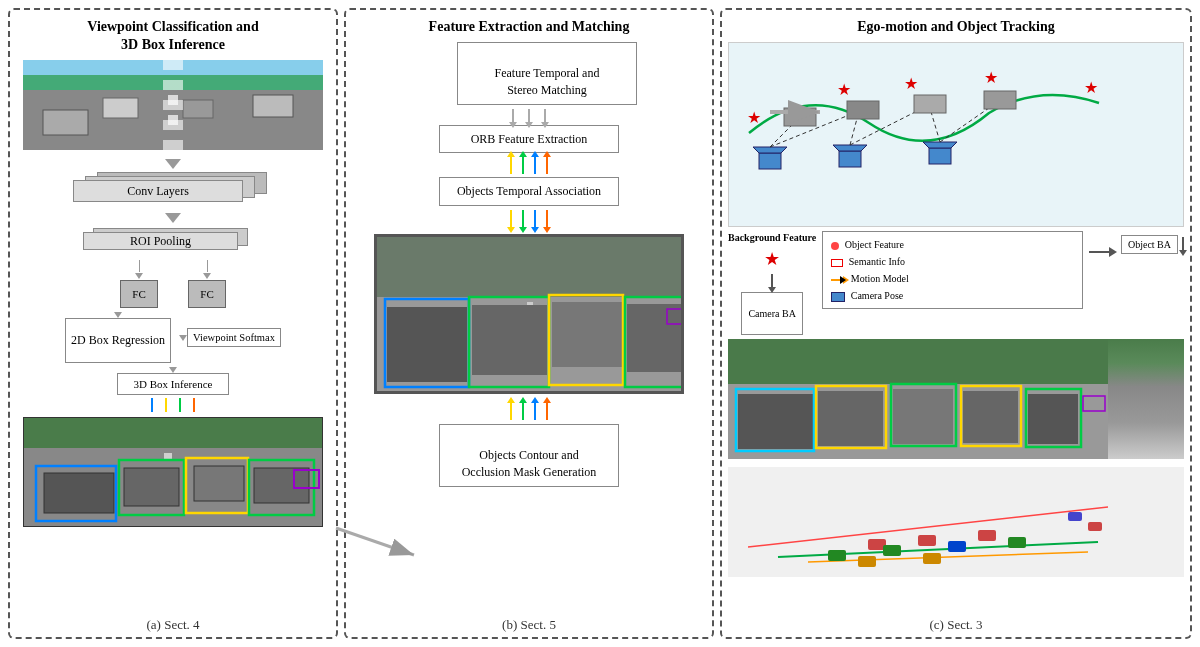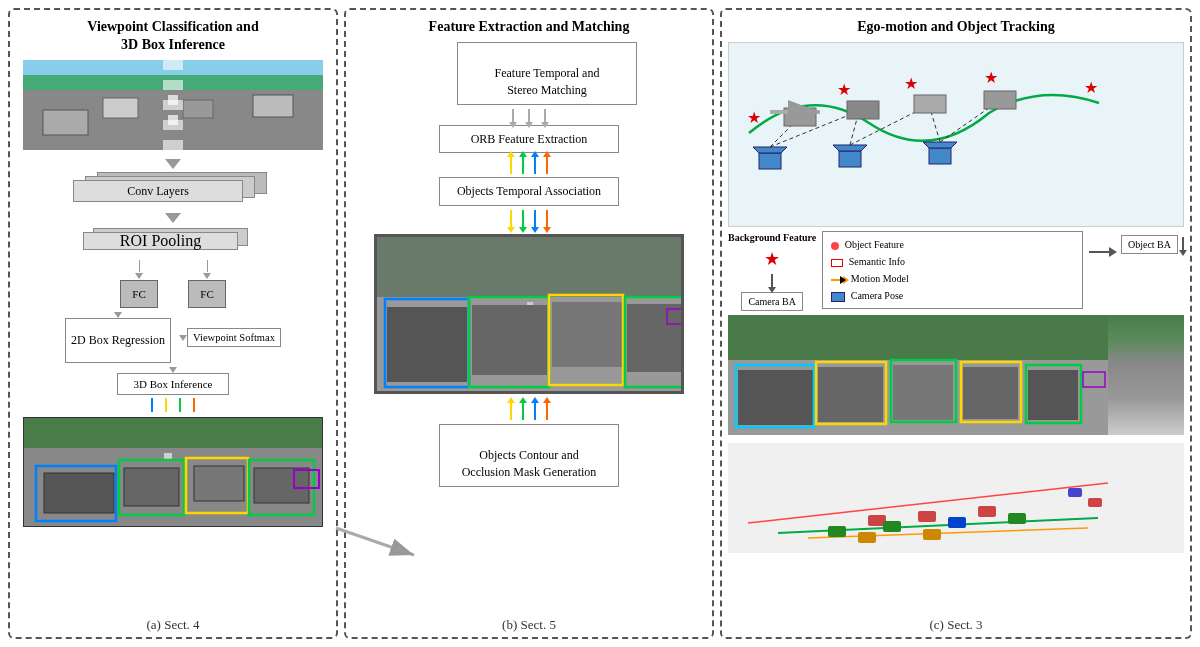--- a/index.html
+++ b/index.html
@@ -221,21 +221,21 @@
       <div style="position:absolute; left:0; top:8px; width:170px; height:22px; background:#ddd; border:1.5px solid #888; display:flex;align-items:center;justify-content:center; font-size:12px; z-index:2;">
         <span>Conv Layers</span>
       </div>
       <div style="position:absolute; left:12px; top:4px; width:170px; height:22px; background:#ccc; border:1.5px solid #888; z-index:1;"></div>
       <div style="position:absolute; left:24px; top:0; width:170px; height:22px; background:#bbb; border:1.5px solid #888; z-index:0;"></div>
     </div>
 
     <div class="arrow-down"></div>
 
     <div style="position:relative; width:200px; height:30px; margin-bottom:2px;">
-      <div style="position:absolute; left:10px; top:6px; width:155px; height:18px; background:#ddd; border:1.5px solid #888; display:flex;align-items:center;justify-content:center; font-size:16px; z-index:2;">
+      <div style="position:absolute; left:10px; top:6px; width:155px; height:18px; background:#ddd; border:1.5px solid #888; display:flex;align-items:center;justify-content:center; font-size:12px; z-index:2;">
         <span>ROI Pooling</span>
       </div>
       <div style="position:absolute; left:20px; top:2px; width:155px; height:18px; background:#ccc; border:1.5px solid #888; z-index:1;"></div>
     </div>
 
     <div style="display:flex; justify-content:center; gap:30px; margin:2px 0; width:100%;">
       <div style="display:flex;flex-direction:column;align-items:center;gap:1px;">
         <div style="width:1px;height:12px;background:#999;"></div>
         <div style="width:0;height:0;border-left:4px solid transparent;border-right:4px solid transparent;border-top:6px solid #999;"></div>
         <div style="background:#bbb;border:1.5px solid #666;width:38px;height:28px;display:flex;align-items:center;justify-content:center;font-size:11px;">
@@ -450,21 +450,21 @@
         <div style="font-size:10px;text-align:center;line-height:1.3;font-weight:bold;">
           <span>Background
 Feature</span>
         </div>
 
         <div style="color:#dd0000;font-size:18px;">★</div>
 
         <div style="width:2px;height:14px;background:#555;position:relative;">
           <div style="position:absolute;bottom:-5px;left:-3px;width:0;height:0;border-left:4px solid transparent;border-right:4px solid transparent;border-top:6px solid #555;"></div>
         </div>
-        <div class="small-box" style="font-size:10px;padding:3px 6px;">
+        <div class="small-box" style="font-size:10px;padding:15px 6px;">
           <span>Camera BA</span>
         </div>
       </div>
 
       <div class="legend-box" style="flex:1;">
         <div>
           <span class="legend-dot" style="background:#ff4444;"></span>
           <span>Object Feature</span>
         </div>
         <div>

